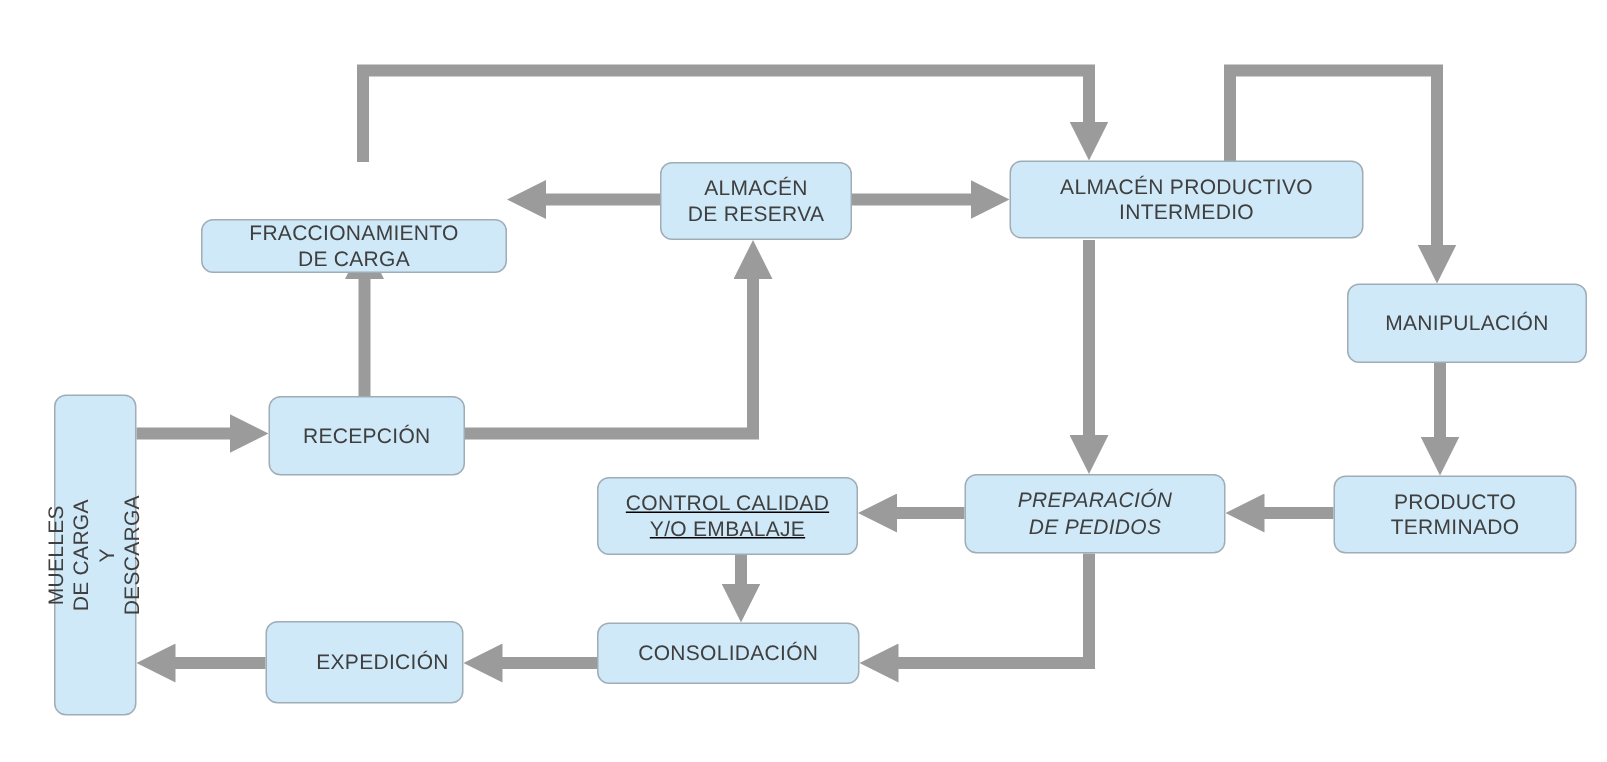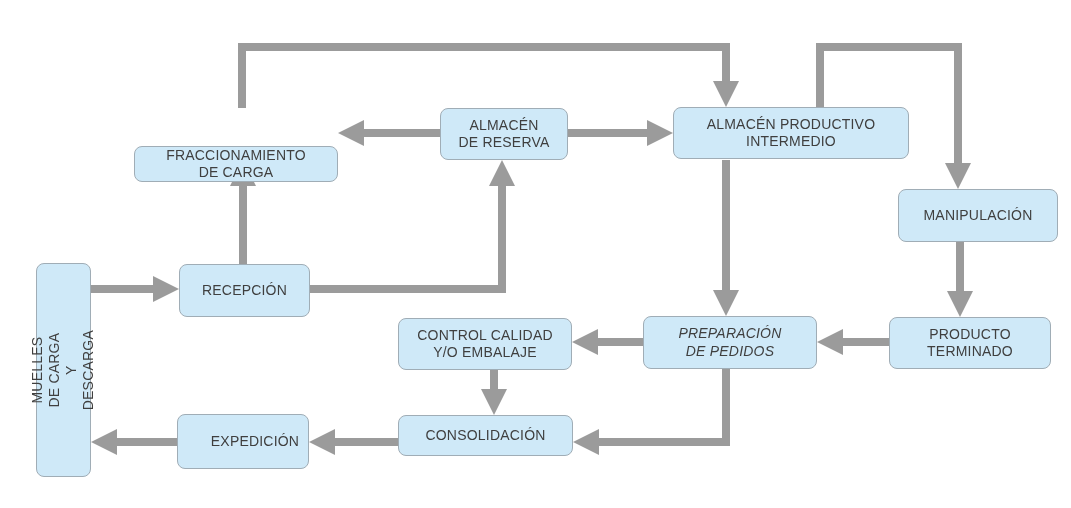--- a/index.html
+++ b/index.html
@@ -105,21 +105,21 @@
   <div class="node" style="left:889px; top:317px; width:162px; height:52px;">
     <span class="lbl">PRODUCTO
 TERMINADO</span>
   </div>
 
   <div class="node" style="left:643px; top:316px; width:174px; height:53px;font-style:italic;">
     <span class="lbl">PREPARACIÓN
 DE PEDIDOS</span>
   </div>
 
-  <div class="node" style="left:398px; top:318px; width:174px; height:52px;">
+  <div class="node" style="left:398px; top:318px; width:174px; height:52px;text-decoration:underline;">
     <span class="lbl">CONTROL CALIDAD
 Y/O EMBALAJE</span>
   </div>
 
   <div class="node" style="left:398px; top:415px; width:175px; height:41px;">
     <span class="lbl">CONSOLIDACIÓN</span>
   </div>
 
   <div class="node" style="left:177px; top:414px; width:132px; height:55px;padding-left:24px;">
     <span class="lbl">EXPEDICIÓN</span>

